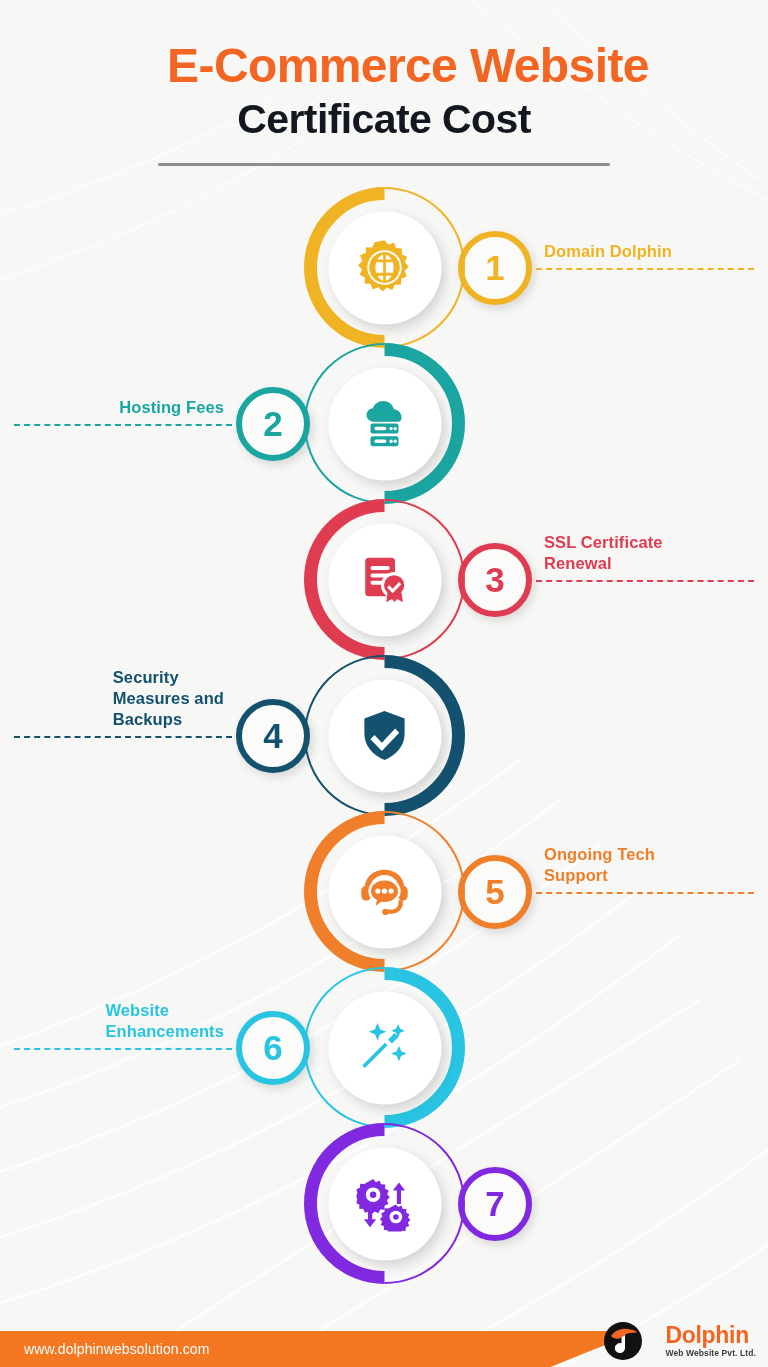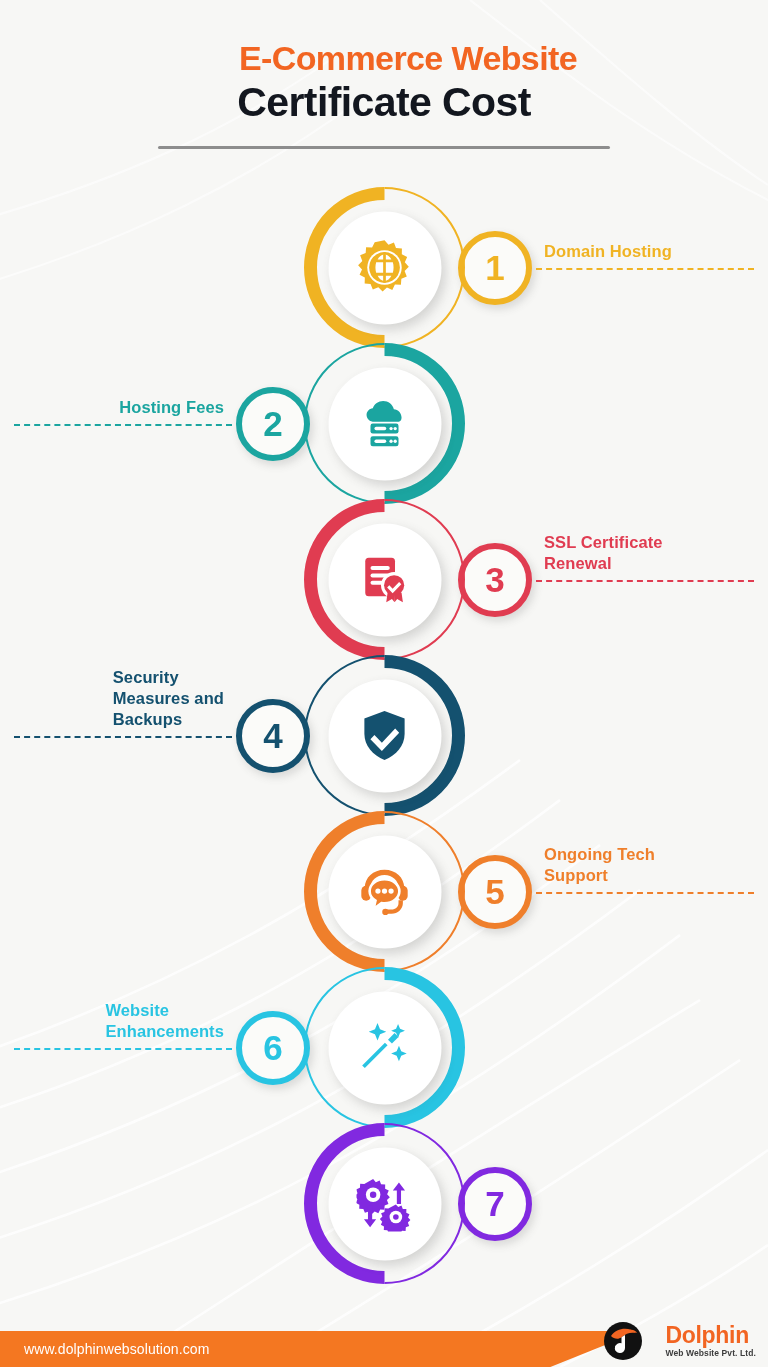--- a/index.html
+++ b/index.html
@@ -26,21 +26,21 @@
 
   
   #header {
     position: absolute;
     top: 0; left: 0; right: 0;
     z-index: 3;
     padding-top: 38px;
     text-align: center;
   }
   #title-line1 {
-    font-size: 34px;
+    font-size: 48px;
     font-weight: 700;
     color: #f26522;
     letter-spacing: -0.6px;
     line-height: 1.18;
     padding-left: 48px;
   }
   #title-line2 {
     font-size: 41px;
     font-weight: 700;
     color: #13171f;
@@ -264,21 +264,21 @@
 </div>
 
 <div id="steps">
     <div class="step">
     <div class="side right" style="color:#f0b323">
       <div class="num-circle">
         <span>1</span>
       </div>
       <div class="connector">
         <div class="dashes"></div>
-        <div class="label">Domain Hosting</div>
+        <div class="label">Domain Dolphin</div>
       </div>
     </div>
     <div class="node">
       <div class="ring-thin right-half" style="border-color:#f0b323"></div>
       <div class="ring-thick left-half" style="border-color:#f0b323"></div>
       <div class="icon-disc" style="color:#f0b323">
 
     <svg viewBox="0 0 64 64" width="58" height="58" fill="currentColor">
       <path d="M32 2 l4.4 5.0 6.0-2.6 2.3 6.2 6.5 0.3 -0.1 6.6 5.9 2.8 -2.6 6.0 4.4 4.8 -4.6 4.7 2.4 6.1 -6.0 2.6 -0.5 6.5 -6.6-0.2 -2.9 5.9 -5.9-2.7 -4.8 4.4 -4.7-4.6 -6.1 2.4 -2.5-6.1 -6.5-0.5 0.2-6.6 -5.8-2.9 2.7-5.9 -4.3-4.8 4.6-4.7 -2.4-6.1 6.1-2.5 0.5-6.5 6.6 0.2 2.9-5.8z"></path>
       <circle cx="32" cy="32" r="19" fill="#ffffff"></circle>

